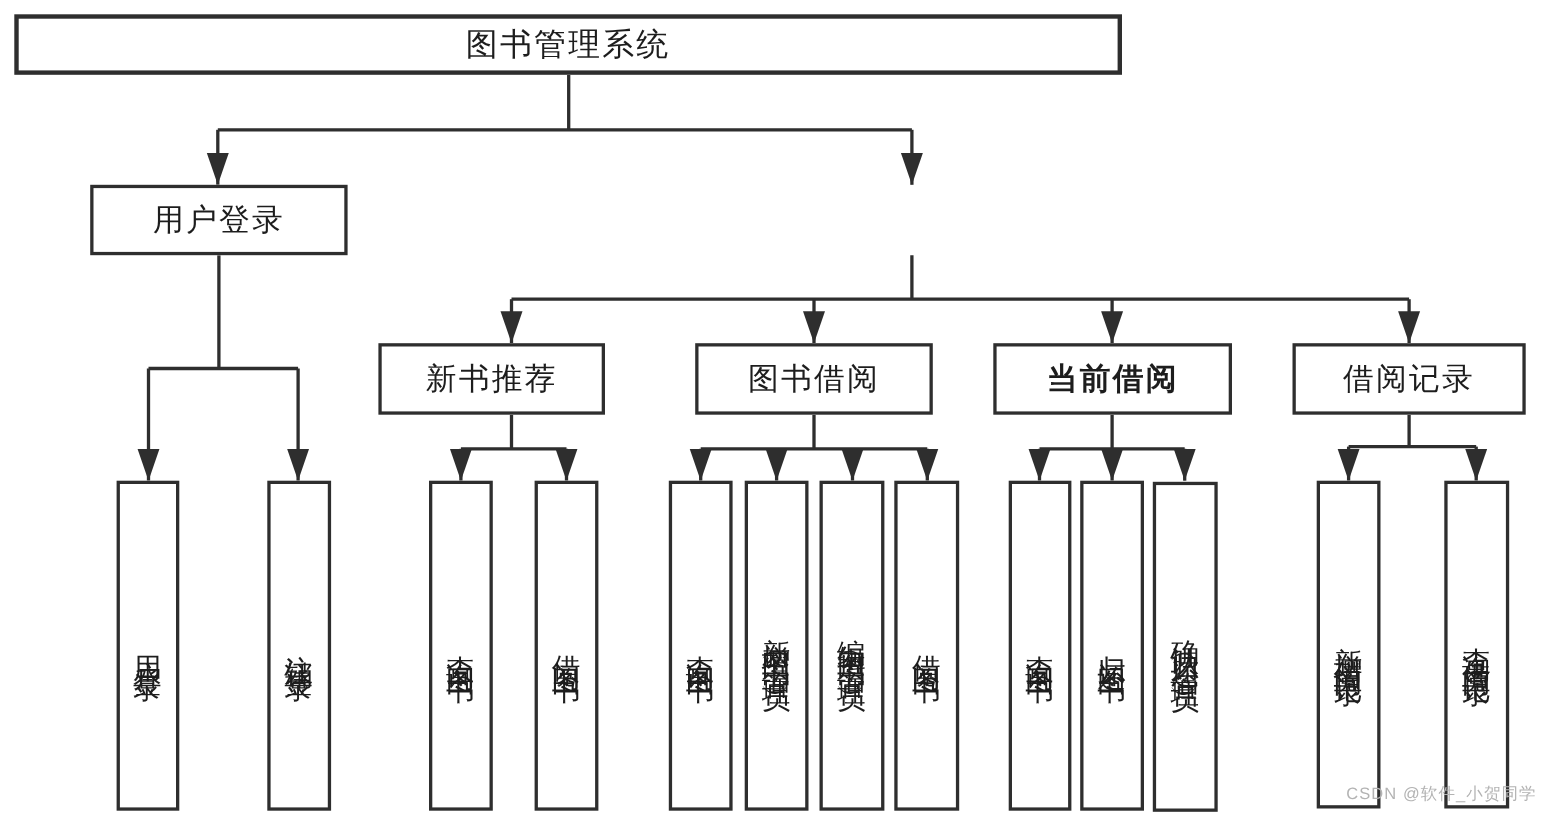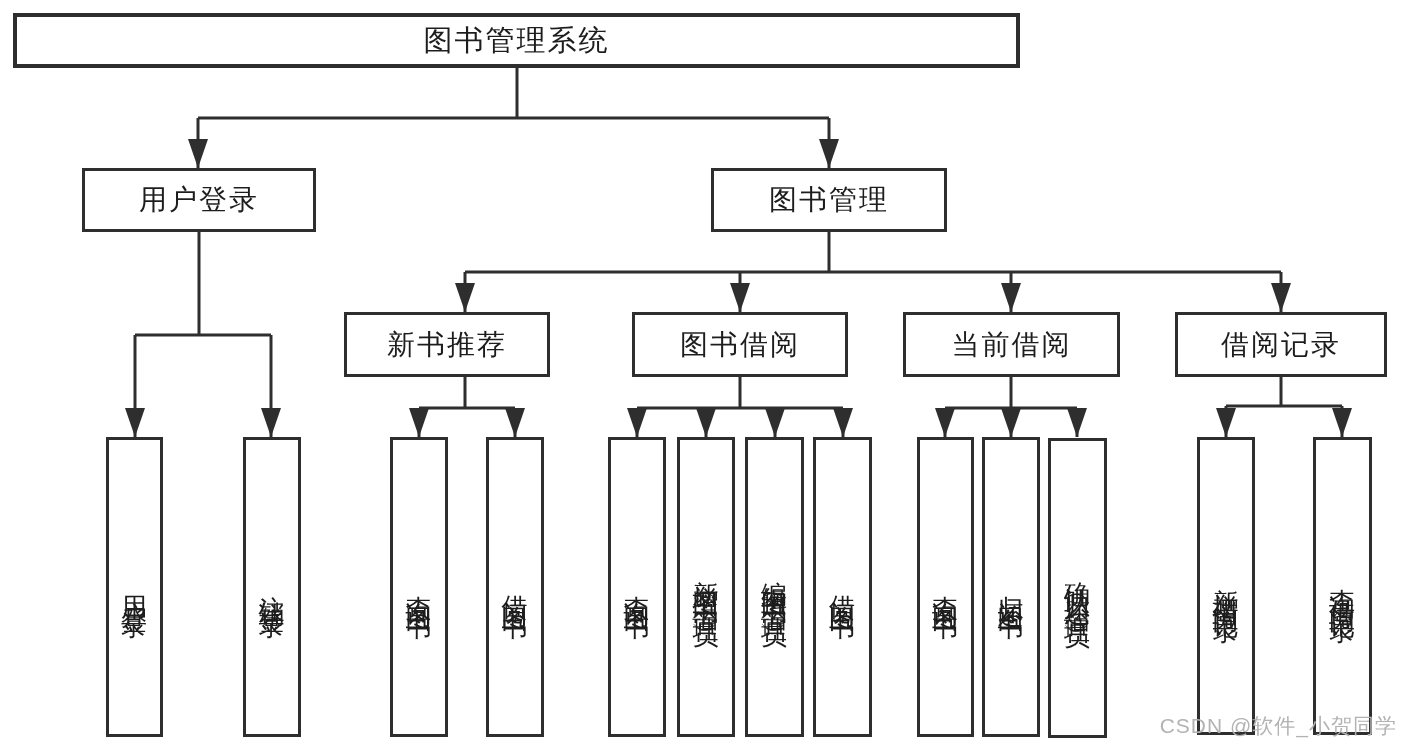--- a/index.html
+++ b/index.html
@@ -45,21 +45,21 @@
     writing-mode: vertical-rl;
     text-orientation: mixed;
     font-size: 26px;
     letter-spacing: 6px;
     line-height: 1;
   }
   .watermark {
     position: absolute;
     right: 8px;
     top: 712px;
-    font-size: 21px;
+    font-size: 15px;
     color: #b3b3b3;
     letter-spacing: 1px;
     z-index: 3;
     white-space: nowrap;
   }
 </style>
 </head>
 <body>
 
 <div id="canvas">
@@ -105,25 +105,24 @@
       <line x1="1011" y1="408" x2="1011" y2="437" marker-end="url(#arrow)"></line>
       <line x1="1077" y1="408" x2="1077" y2="437" marker-end="url(#arrow)"></line>
       <line x1="1226" y1="406" x2="1226" y2="437" marker-end="url(#arrow)"></line>
       <line x1="1342" y1="406" x2="1342" y2="437" marker-end="url(#arrow)"></line>
     </g>
   </svg>
 
   <div class="box hbox root-box" style="left:13px; top:13px; width:1007px; height:55px;">图书管理系统</div>
 
   <div class="box hbox" style="left:82px; top:168px; width:234px; height:64px;">用户登录</div>
-  <div class="box hbox" style="left:711px; top:168px; width:236px; height:64px;">图书管理</div>
 
   <div class="box hbox" style="left:344px; top:312px; width:206px; height:65px;">新书推荐</div>
   <div class="box hbox" style="left:632px; top:312px; width:216px; height:65px;">图书借阅</div>
-  <div class="box hbox" style="left:903px; top:312px; width:217px; height:65px;">当前借阅</div>
+  <div class="box hbox" style="left:903px; top:312px; width:217px; height:65px;font-weight:bold;">当前借阅</div>
   <div class="box hbox" style="left:1175px; top:312px; width:212px; height:65px;">借阅记录</div>
 
   <div class="box vbox" style="left:106px; top:437px; width:57px; height:300px;">用户登录</div>
   <div class="box vbox" style="left:243px; top:437px; width:58px; height:300px;">注销登录</div>
 
   <div class="box vbox" style="left:390px; top:437px; width:58px; height:300px;">查询图书</div>
   <div class="box vbox" style="left:486px; top:437px; width:58px; height:300px;">借阅图书</div>
 
   <div class="box vbox" style="left:608px; top:437px; width:58px; height:300px;">查询图书</div>
   <div class="box vbox" style="left:677px; top:437px; width:58px; height:300px;">新增图书（管理员）</div>

